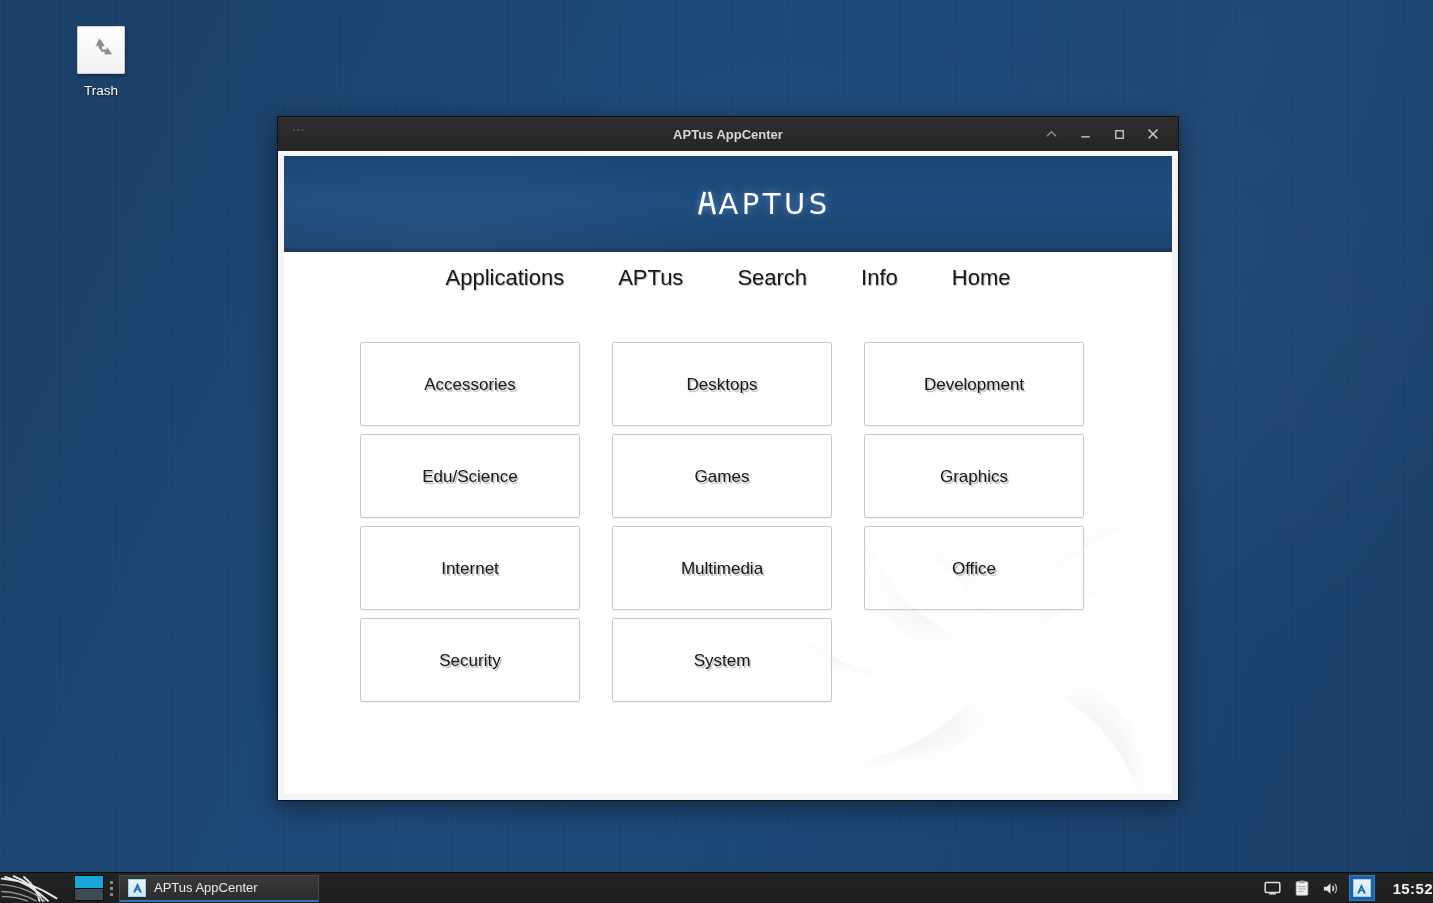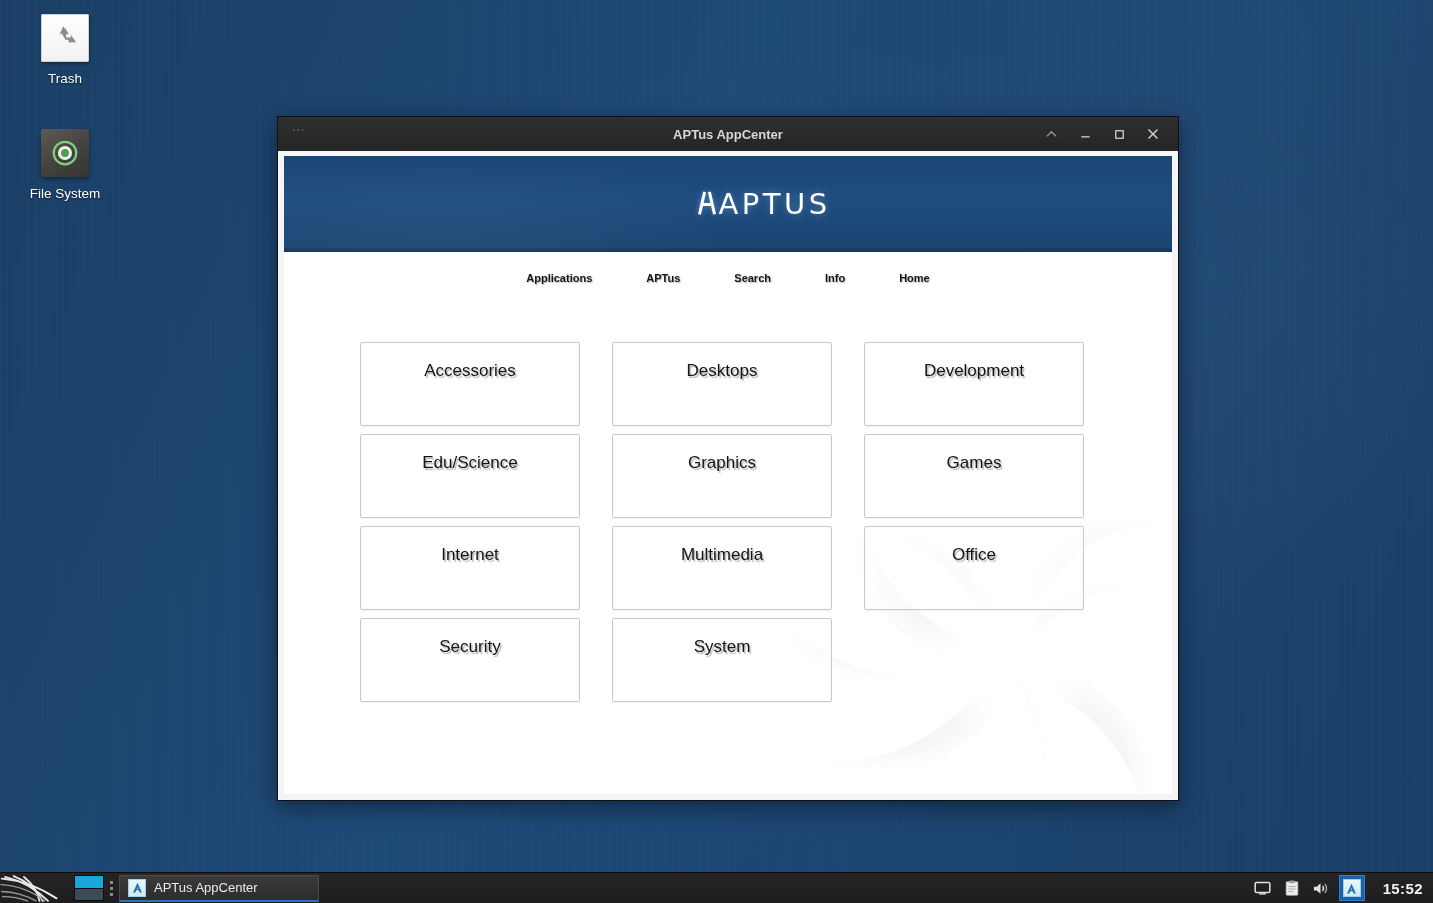--- a/index.html
+++ b/index.html
@@ -31,22 +31,23 @@
     left: 0; top: 0; right: 0; bottom: 0;
     background:
       radial-gradient(ellipse 900px 500px at 62% 42%, rgba(255,255,255,0.035), rgba(255,255,255,0) 70%),
       radial-gradient(ellipse 500px 700px at 88% 10%, rgba(255,255,255,0.025), rgba(255,255,255,0) 70%);
     pointer-events: none;
   }
 
   
   .desk-icons {
     position: absolute;
-    left: 0; top: 8px;
+    left: 0; top: 20px;
     width: 130px;
+    padding-left: 36px;
   }
   .desk-icon {
     width: 130px;
     padding: 6px 2px 10px 2px;
     text-align: center;
     cursor: default;
     margin-bottom: 26px;
   }
   .desk-icon .glyph {
     width: 48px; height: 48px;
@@ -207,25 +208,24 @@
     display: flex;
     align-items: center;
     justify-content: center;
     gap: 46px;
     background: #ffffff;
     position: relative;
     z-index: 3;
   }
   .nav-item {
     color: #161616;
-    font-size: 11px;
+    font-size: 22px;
     cursor: default;
     padding: 3px 4px;
     text-shadow: 1px 1px 1px rgba(170,170,170,0.8);
-    font-weight: bold;
   }
 
   
   .app-content {
     position: relative;
     height: calc(100% - 96px - 52px);
     background: #ffffff;
     overflow: hidden;
   }
   
@@ -249,21 +249,21 @@
     row-gap: 8px;
     padding: 38px 0 0 76px;
   }
   .cat-btn {
     border: 1px solid #c8c8c8;
     background: rgba(255,255,255,0.55);
     border-radius: 2px;
     display: flex;
     align-items: flex-start;
     justify-content: center;
-    padding-top: 18px;
+    padding-top: 32px;
     cursor: default;
     box-shadow: 0 1px 0 rgba(0,0,0,0.03);
   }
   .cat-btn span {
     font-size: 17px;
     color: #141414;
     text-shadow: 1.5px 1.5px 1px rgba(175,175,175,0.9);
   }
 
   
@@ -322,21 +322,20 @@
     white-space: nowrap;
     overflow: hidden;
     text-overflow: ellipsis;
   }
 
   .tray {
     margin-left: auto;
     display: flex;
     align-items: center;
     gap: 9px;
-    padding-right: 10px;
   }
   .tray-icon { width: 20px; height: 20px; display:flex; align-items:center; justify-content:center; cursor: default; }
   .tray-icon.highlight {
     background: #1f5fa8;
     outline: 1px solid #2f7fd0;
     width: 24px; height: 24px;
   }
   .clock {
     color: #f0f0f0;
     font-size: 15px;
@@ -368,30 +367,20 @@
           <g fill="#8d8d8d">
             <path d="M16 5 L20 12 L17.2 12 L17.2 16 L14.8 16 L14.8 12 L12 12 Z"></path>
             <path d="M6 24 L10 17 L12.4 18.4 L14.4 15 L16.5 16.2 L13.4 21.6 L15.9 23 Z" transform="rotate(120 16 16)"></path>
             <path d="M6 24 L10 17 L12.4 18.4 L14.4 15 L16.5 16.2 L13.4 21.6 L15.9 23 Z" transform="rotate(240 16 16)"></path>
           </g>
         </svg>
       </div>
       <div class="label">Trash</div>
     </div>
 
-    <div class="desk-icon">
-      <div class="glyph icon-fs">
-        <svg width="30" height="30" viewBox="0 0 32 32" aria-hidden="true">
-          <circle cx="16" cy="16" r="12" fill="none" stroke="#7fd07f" stroke-width="2.4"></circle>
-          <circle cx="16" cy="16" r="7.5" fill="#e8f6e8"></circle>
-          <circle cx="16" cy="16" r="4.2" fill="#4f9e4f"></circle>
-        </svg>
-      </div>
-      <div class="label">File System</div>
-    </div>
 
   </div>
 
   <div id="window">
 
     <div class="titlebar">
       <div class="tb-menu">⋯</div>
       <div class="tb-title">APTus AppCenter</div>
 
       <div class="tb-buttons">
@@ -471,24 +460,24 @@
           <div class="cat-btn">
               <span>Desktops</span>
             </div>
           <div class="cat-btn">
               <span>Development</span>
             </div>
           <div class="cat-btn">
               <span>Edu/Science</span>
             </div>
           <div class="cat-btn">
+              <span>Games</span>
+            </div>
+          <div class="cat-btn">
               <span>Graphics</span>
-            </div>
-          <div class="cat-btn">
-              <span>Games</span>
             </div>
           <div class="cat-btn">
               <span>Internet</span>
             </div>
           <div class="cat-btn">
               <span>Multimedia</span>
             </div>
           <div class="cat-btn">
               <span>Office</span>
             </div>

